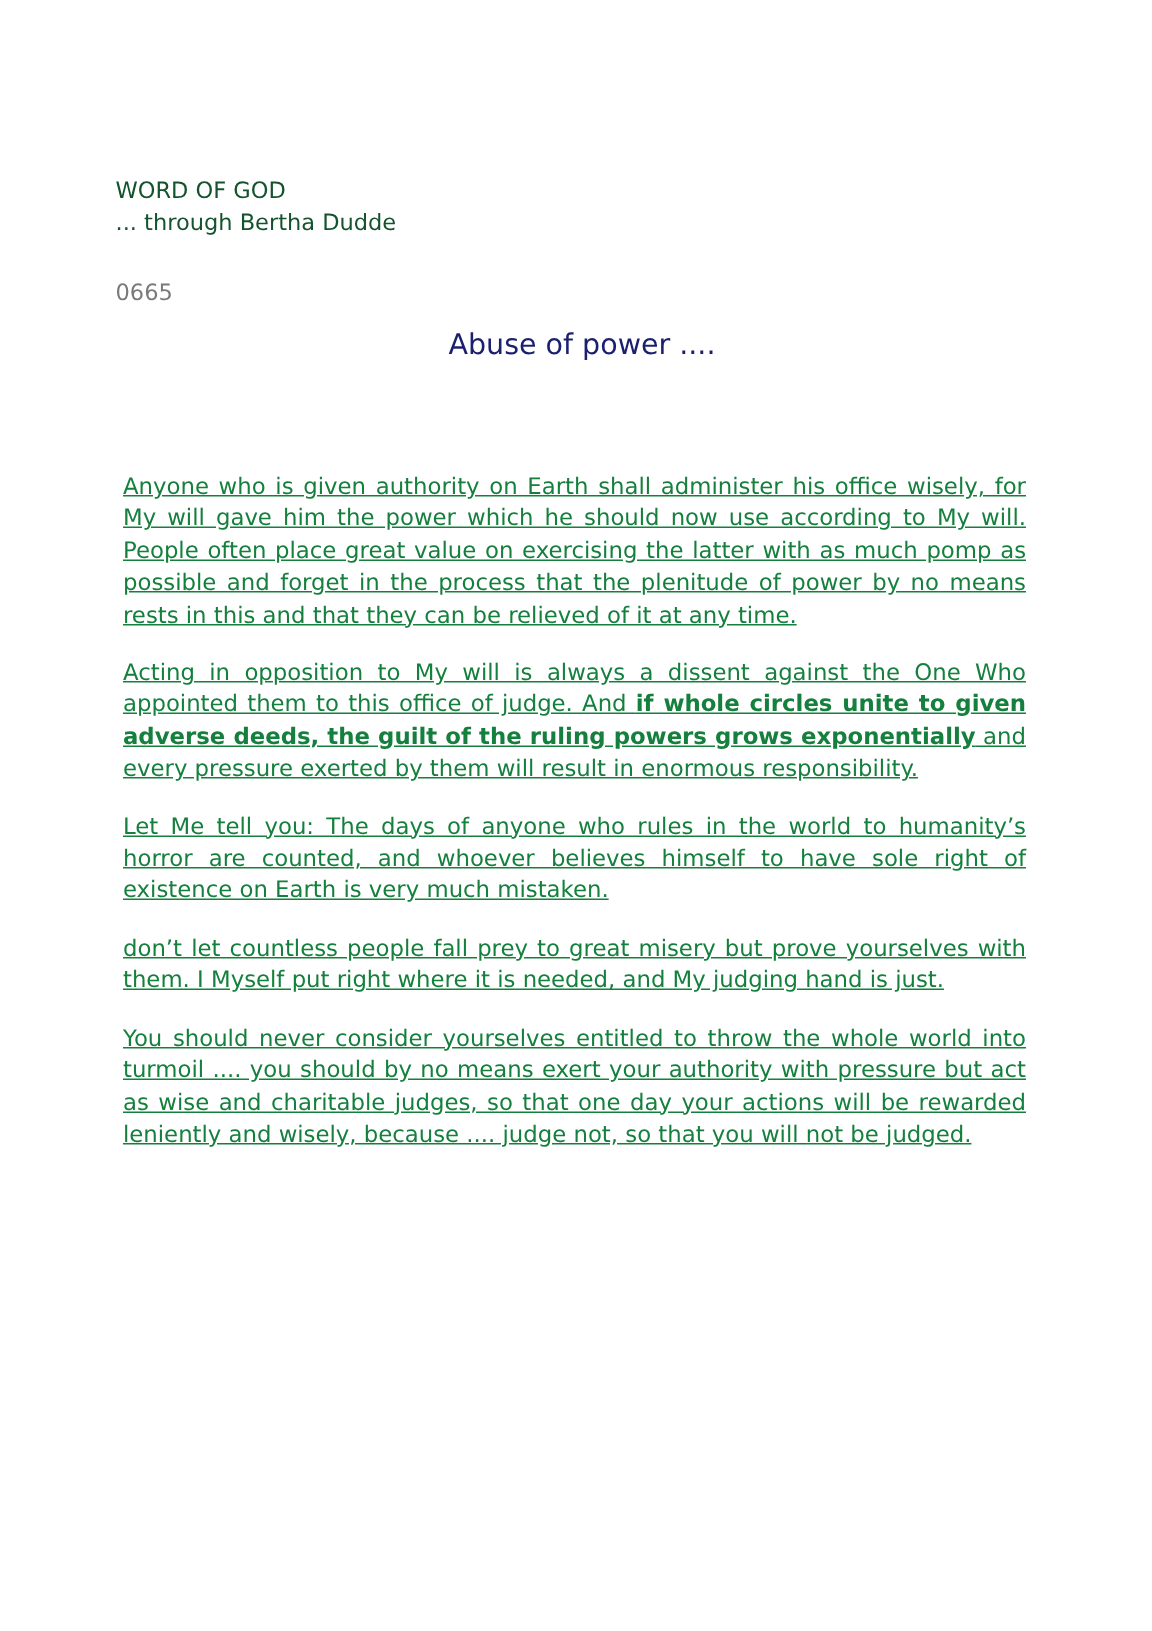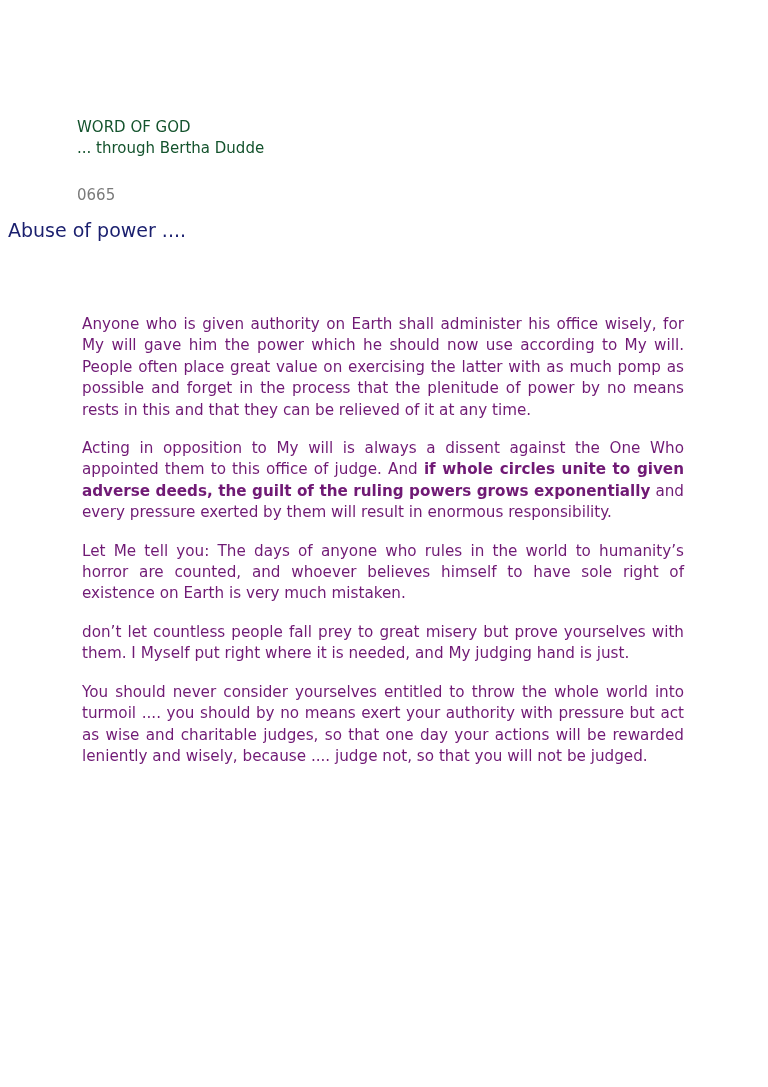--- a/index.html
+++ b/index.html
@@ -1,22 +1,22 @@
 <!DOCTYPE html>
 <html><head>
 <meta charset="utf-8">
 <style>
   html, body { margin: 0; padding: 0; background: #ffffff; }
   body { width: 768px; height: 1087px; position: relative; overflow: hidden;
          font-family: "DejaVu Sans", "Liberation Sans", sans-serif; }
   .header { position: absolute; left: 77px; top: 75px; color: #14532d; font-size: 15px; line-height: 21px; margin-top: 42px; }
   .header .line { display: block; }
   .doc-number { position: absolute; left: 77px; top: 141px; color: #7a7a7a; font-size: 15px; line-height: 21px; margin-top: 44px; }
-  .title { position: absolute; left: 0; width: 760px; top: 216px; color: #1a1f6e; font-size: 19px; line-height: 28px; padding-left: 8px; }
-  .body { position: absolute; left: 82px; width: 602px; top: 314px; color: #701a75; font-size: 15.2px; line-height: 21.4px; }
+  .title { position: absolute; left: 0; width: 760px; top: 216px; text-align: center; color: #1a1f6e; font-size: 19px; line-height: 28px; padding-left: 8px; }
+  .body { position: absolute; left: 82px; width: 602px; top: 314px; color: #15803d; font-size: 15.2px; line-height: 21.4px; text-decoration: underline; }
   .para { margin: 0 0 17px 0; text-align: justify; text-align-last: left; }
   .para b { font-weight: bold; }
 </style>
 </head>
 <body>
 
 <div class="header">
   <span class="line">WORD OF GOD</span>
   <span class="line">... through Bertha Dudde</span>
 </div>

